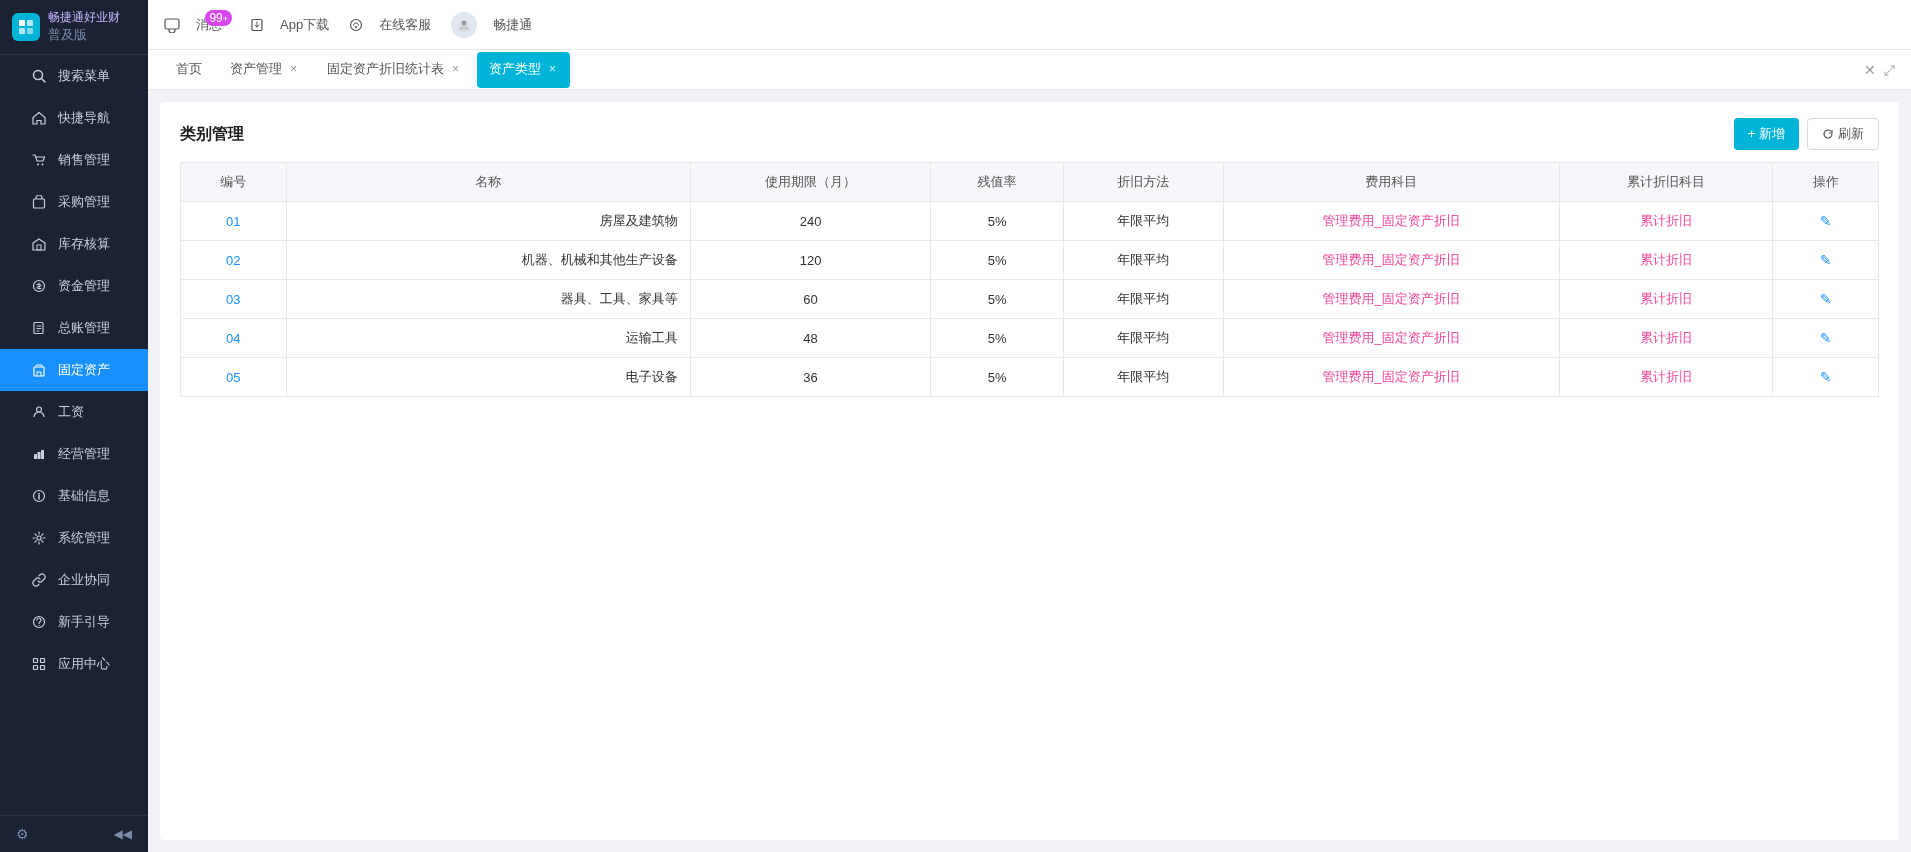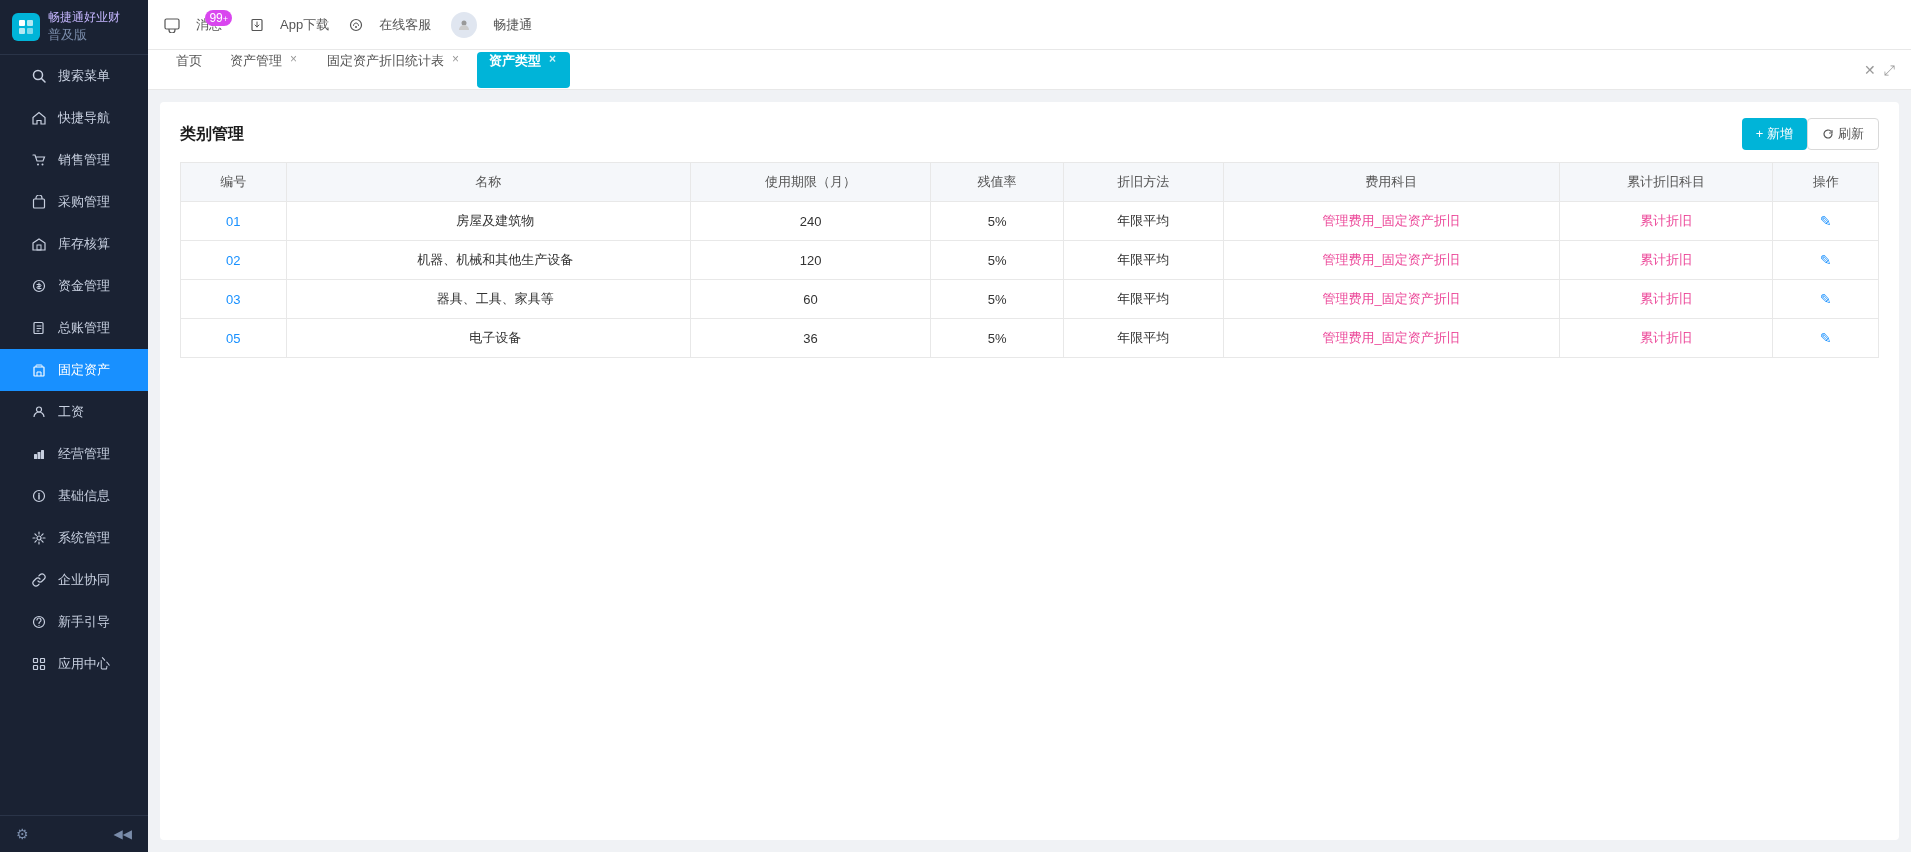--- a/index.html
+++ b/index.html
@@ -149,35 +149,35 @@
       display: flex;
       align-items: center;
       padding: 0 16px;
       border-bottom: 1px solid #e8e8e8;
       height: 40px;
       gap: 4px;
       position: relative;
     }
     .tab {
       display: flex;
+      align-items: center;
       padding: 0 12px;
       height: 36px;
       font-size: 13px;
       color: #555;
       cursor: pointer;
       border-bottom: 2px solid transparent;
       gap: 6px;
       white-space: nowrap;
     }
     .tab.active {
       color: white;
       background: #00b4d8;
       border-radius: 4px;
       border-bottom: 2px solid #00b4d8;
-      font-weight: bold;
     }
     .tab-close {
       font-size: 12px;
       color: #999;
       cursor: pointer;
       padding: 0 2px;
     }
     .tab.active .tab-close { color: rgba(255,255,255,0.8); }
     .tabs-bar-right {
       position: absolute;
@@ -209,20 +209,21 @@
       justify-content: space-between;
       padding: 16px 20px 12px;
     }
     .page-title {
       font-size: 16px;
       font-weight: 600;
       color: #1a1a1a;
     }
     .page-actions {
       display: flex;
+      gap: 8px;
       margin-left: 32px;
     }
     .btn-primary {
       background: #00b4d8;
       color: white;
       border: none;
       border-radius: 4px;
       padding: 6px 14px;
       font-size: 13px;
       cursor: pointer;
@@ -264,21 +265,21 @@
       font-weight: 500;
       border: 1px solid #e8e8e8;
       white-space: nowrap;
     }
     td {
       padding: 10px 12px;
       border: 1px solid #e8e8e8;
       color: #333;
       text-align: center;
     }
-    td.name-cell { text-align: center; padding-left: 26px; }
+    td.name-cell { text-align: right; padding-left: 26px; }
     td.code-cell { color: #1890ff; }
 
     .link-text { color: #ec4899; cursor: pointer; }
     .edit-icon { color: #1890ff; cursor: pointer; font-size: 14px; }
 
     
     svg { display: inline-block; vertical-align: middle; }
   </style>
 </head>
 <body>
@@ -580,20 +581,30 @@
       <td class="code-cell">03</td>
       <td class="name-cell">器具、工具、家具等</td>
       <td>60</td>
       <td>5%</td>
       <td>年限平均</td>
       <td><span class="link-text">管理费用_固定资产折旧</span></td>
       <td><span class="link-text">累计折旧</span></td>
       <td><span class="edit-icon">✎</span></td>
     </tr>
             <tr>
+      <td class="code-cell">04</td>
+      <td class="name-cell">运输工具</td>
+      <td>48</td>
+      <td>5%</td>
+      <td>年限平均</td>
+      <td><span class="link-text">管理费用_固定资产折旧</span></td>
+      <td><span class="link-text">累计折旧</span></td>
+      <td><span class="edit-icon">✎</span></td>
+    </tr>
+            <tr>
       <td class="code-cell">05</td>
       <td class="name-cell">电子设备</td>
       <td>36</td>
       <td>5%</td>
       <td>年限平均</td>
       <td><span class="link-text">管理费用_固定资产折旧</span></td>
       <td><span class="link-text">累计折旧</span></td>
       <td><span class="edit-icon">✎</span></td>
     </tr>
           </tbody>

